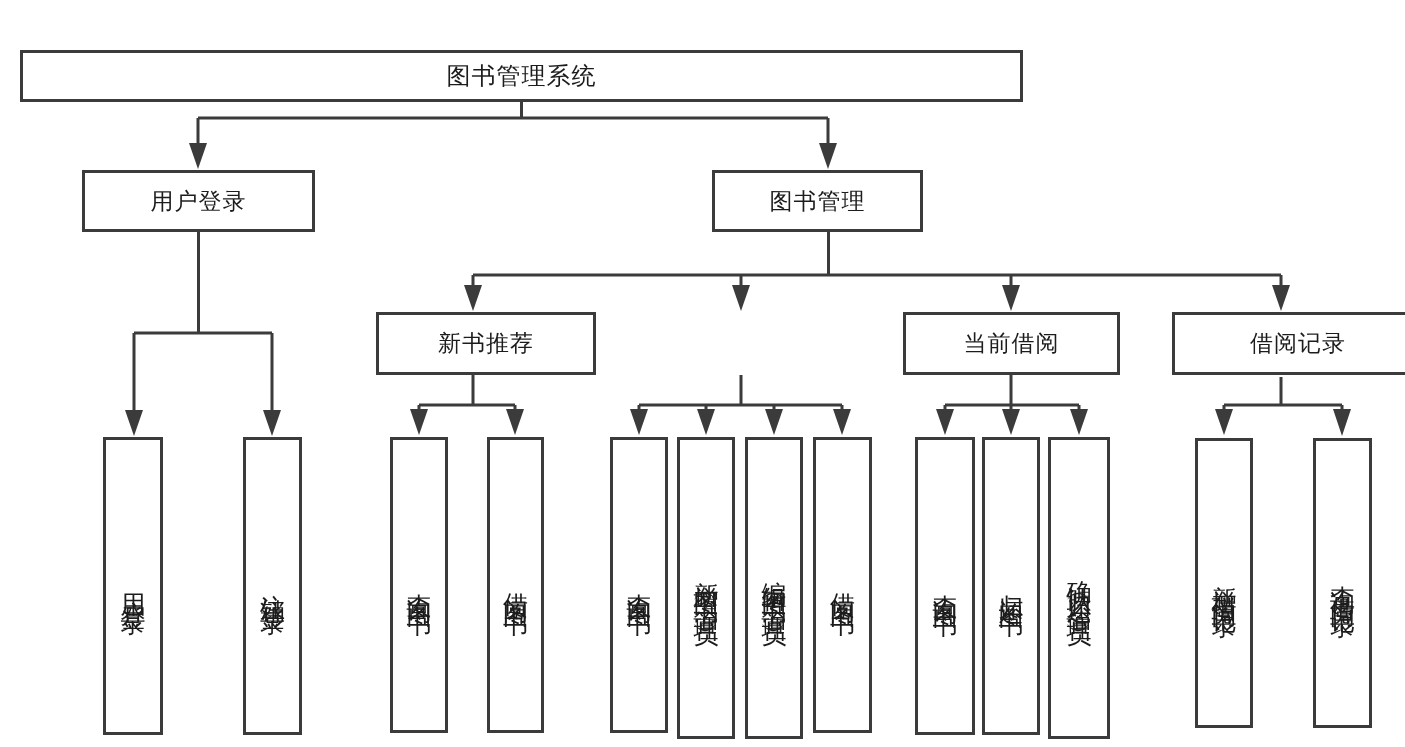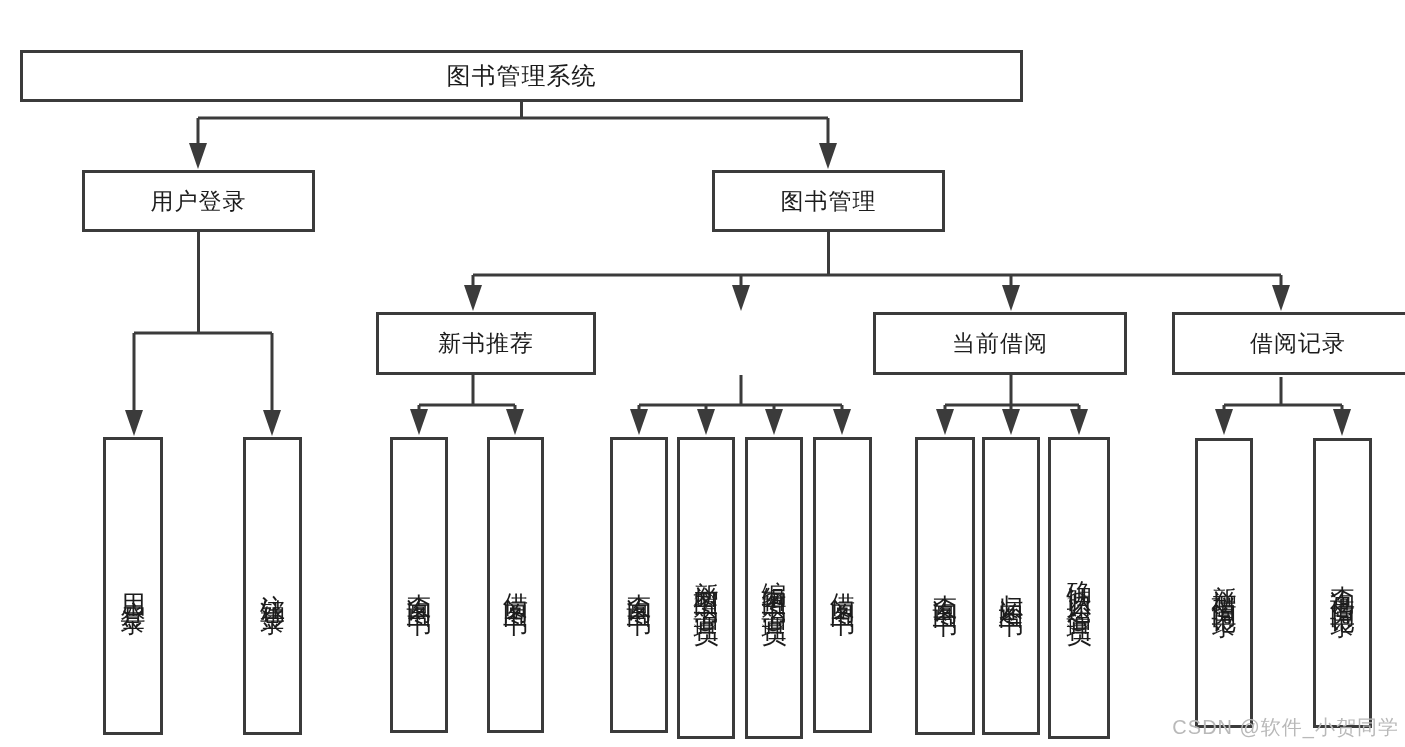--- a/index.html
+++ b/index.html
@@ -47,25 +47,25 @@
     writing-mode: vertical-rl;
     text-orientation: mixed;
     letter-spacing: 6px;
     line-height: 1;
     white-space: nowrap;
   }
   
   .n-root { left: 20px;  top: 16px;  width: 1003px; height: 52px; margin-top: 34px; }
   
   .n-login { left: 82px;  top: 170px; width: 233px; height: 62px; }
-  .n-mgmt  { left: 712px; top: 170px; width: 233px; height: 62px; }
+  .n-mgmt  { left: 712px; top: 170px; width: 211px; height: 62px; }
   
   .n-rec   { left: 363px;  top: 312px; width: 220px; height: 63px; margin-left: 13px; }
   .n-bor   { left: 633px;  top: 312px; width: 217px; height: 63px; }
-  .n-cur   { left: 873px;  top: 312px; width: 254px; height: 63px; }
+  .n-cur   { left: 903px;  top: 312px; width: 217px; height: 63px; }
   .n-hist  { left: 1172px; top: 312px; width: 252px; height: 63px; }
   
   .n-a1 { left: 103px;  top: 437px; width: 60px; height: 298px; }
   .n-a2 { left: 243px;  top: 437px; width: 59px; height: 298px; }
   .n-b1 { left: 390px;  top: 437px; width: 58px; height: 296px; }
   .n-b2 { left: 487px;  top: 437px; width: 57px; height: 296px; }
   .n-c1 { left: 610px;  top: 437px; width: 58px; height: 296px; }
   .n-c2 { left: 677px;  top: 437px; width: 58px; height: 302px; }
   .n-c3 { left: 745px;  top: 437px; width: 58px; height: 302px; }
   .n-c4 { left: 813px;  top: 437px; width: 59px; height: 296px; }
@@ -184,15 +184,14 @@
     <span class="vtext">确认归还（管理员）</span>
   </div>
 
   <div class="node leaf n-e1">
     <span class="vtext">新增借阅记录</span>
   </div>
   <div class="node leaf n-e2">
     <span class="vtext">查询借阅记录</span>
   </div>
 
-  <div class="watermark">CSDN @软件_小贺同学</div>
 
 </div>
 
 </body></html>

